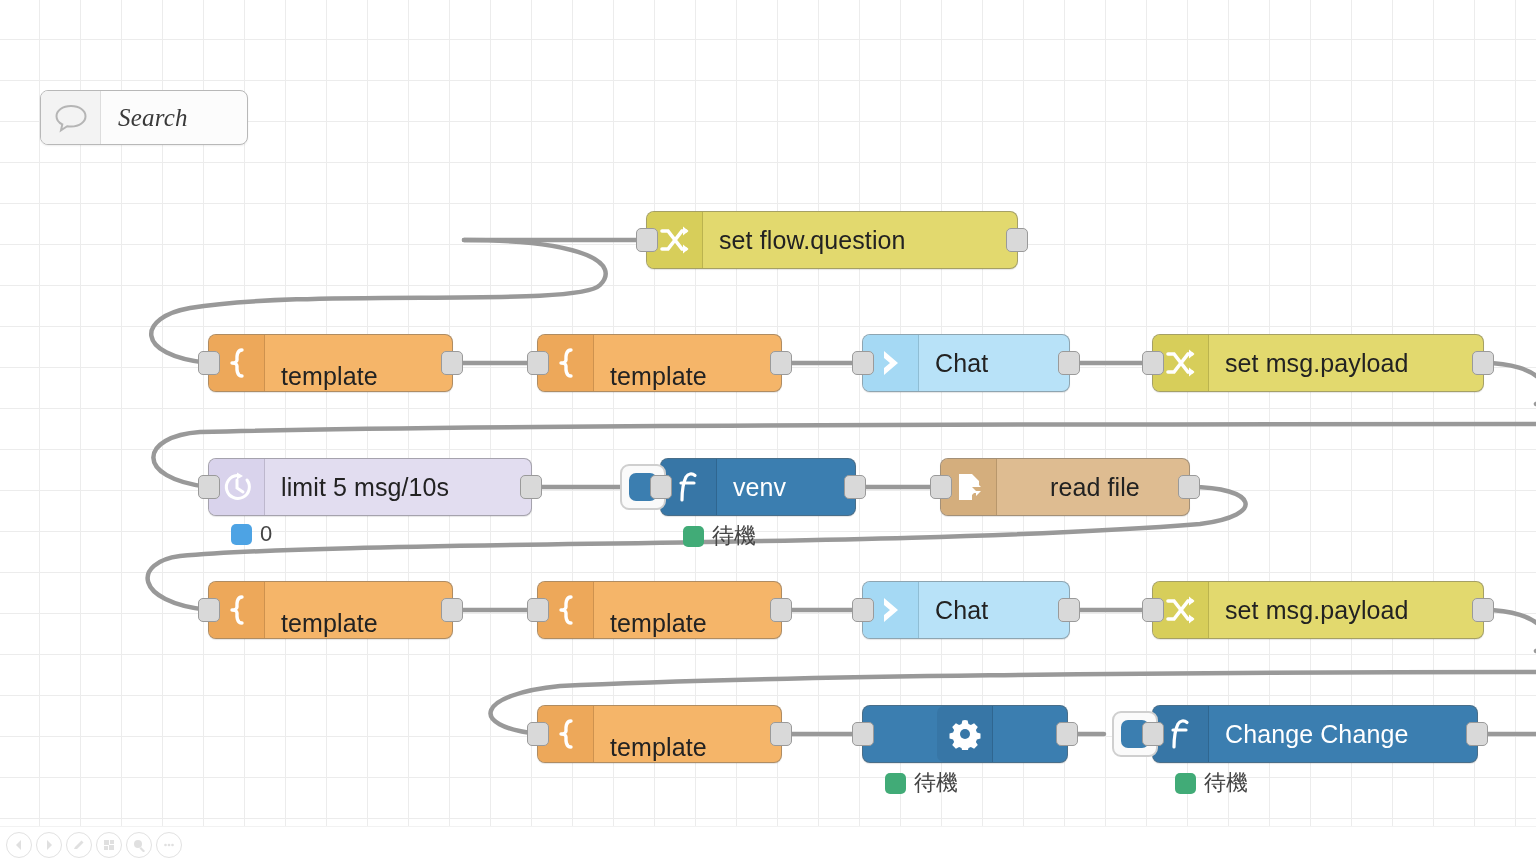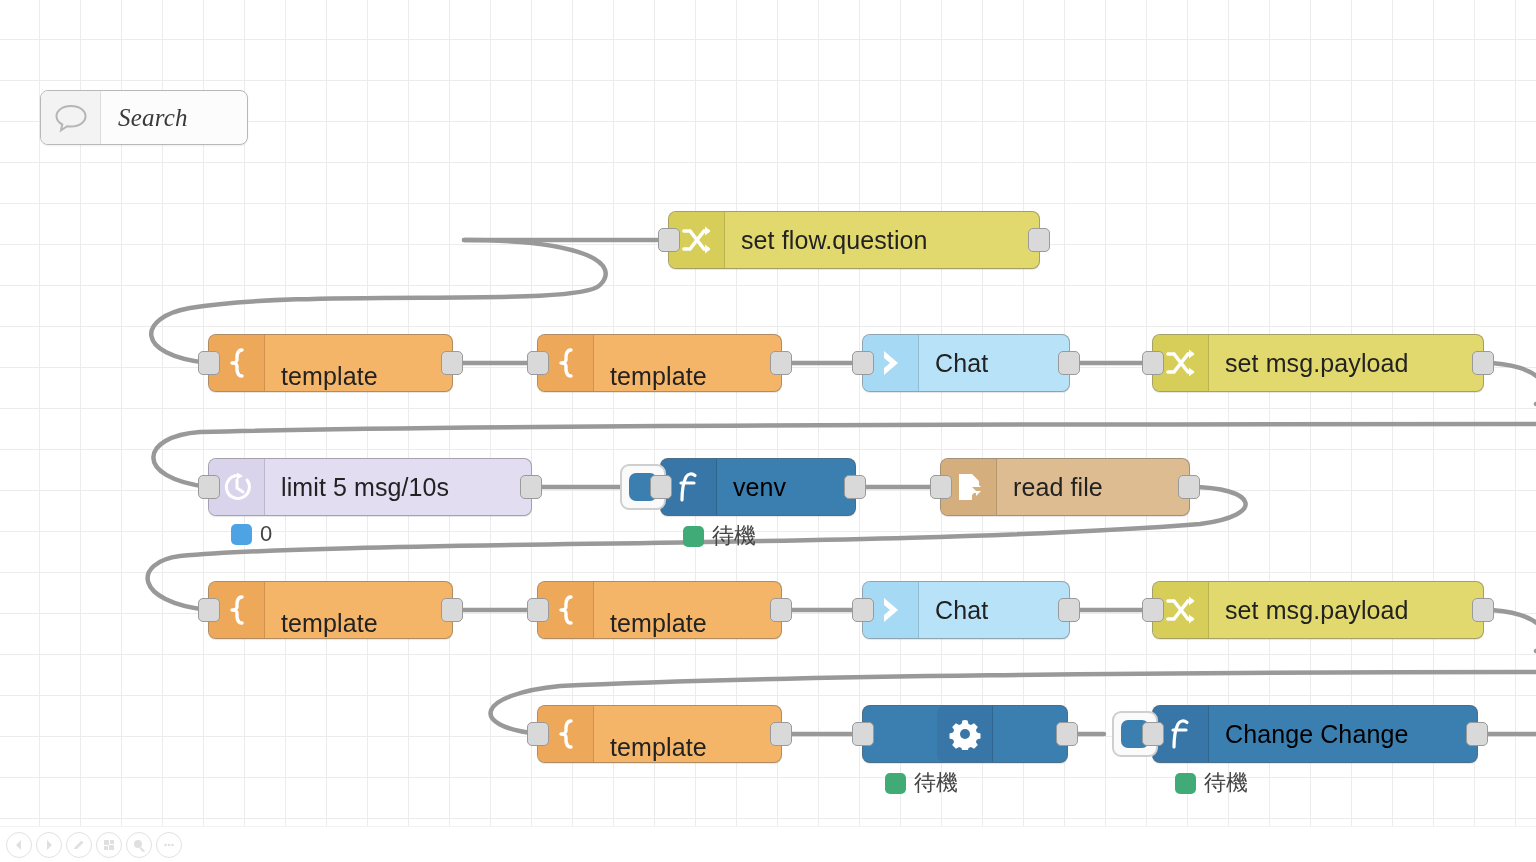--- a/index.html
+++ b/index.html
@@ -96,22 +96,22 @@
   .n-change  { background: #e2d96e; }
   .n-change .icon-band { background: #d7ce5a; }
   .n-template{ background: #f5b569; align-items: flex-end; }
   .n-template .icon-band { background: #eda85a; }
   .n-chat    { background: #b8e2f8; }
   .n-chat .icon-band { background: #a5d9f4; }
   .n-delay   { background: #e2ddf0; }
   .n-delay .icon-band { background: #d9d3ec; }
   .n-function{ background: #3b7eb0; }
   .n-function .icon-band { background: #3776a6; }
-  .n-function .label { color: #000000; }
-  .n-file    { background: #debc91; }
+  .n-function .label { color: #ffffff; }
+  .n-file    { background: #debc91; gap: 37px; }
   .n-file .icon-band { background: #d4ae7d; }
   .n-exec    { background: #3b7eb0; }
   .n-exec .icon-band { background: #3776a6; }
   .n-exec .label { color: #0d2b40; }
 
   
   .port {
     position: absolute;
     width: 22px; height: 24px;
     background: #d9d9d9;
@@ -232,21 +232,21 @@
   <div id="search-box">
     <div id="search-icon-cell">
       <svg viewBox="0 0 34 30">
         <path d="M17 3 C8.5 3 2.5 7.6 2.5 13.2 C2.5 16.6 4.8 19.6 8.3 21.4 L7 27.3 L13.2 23.2 C14.4 23.4 15.7 23.5 17 23.5 C25.5 23.5 31.5 18.9 31.5 13.2 C31.5 7.6 25.5 3 17 3 Z" fill="none" stroke="#b5b5b5" stroke-width="2"></path>
       </svg>
     </div>
     <input id="search-text" type="text" value="Search" readonly="" placeholder="Search" style="">
   </div>
 
 
-  <div class="node n-change" style="left:668px; top:211px; width:372px;">
+  <div class="node n-change" style="left:646px; top:211px; width:372px;">
     <div class="icon-band">
       <svg viewBox="0 0 32 32">
         <path d="M3 7 h6 l14 18 h4 M3 25 h6 l14 -18 h4" fill="none" stroke="#fff" stroke-width="3.6" stroke-linecap="round"></path>
         <path d="M24 2.5 l5.5 4.5 l-5.5 4.5 z" fill="#fff"></path>
         <path d="M24 20.5 l5.5 4.5 l-5.5 4.5 z" fill="#fff"></path>
       </svg>
     </div>
     <div class="label">set flow.question</div>
     <span class="port in"></span>
     <span class="port out"></span>

